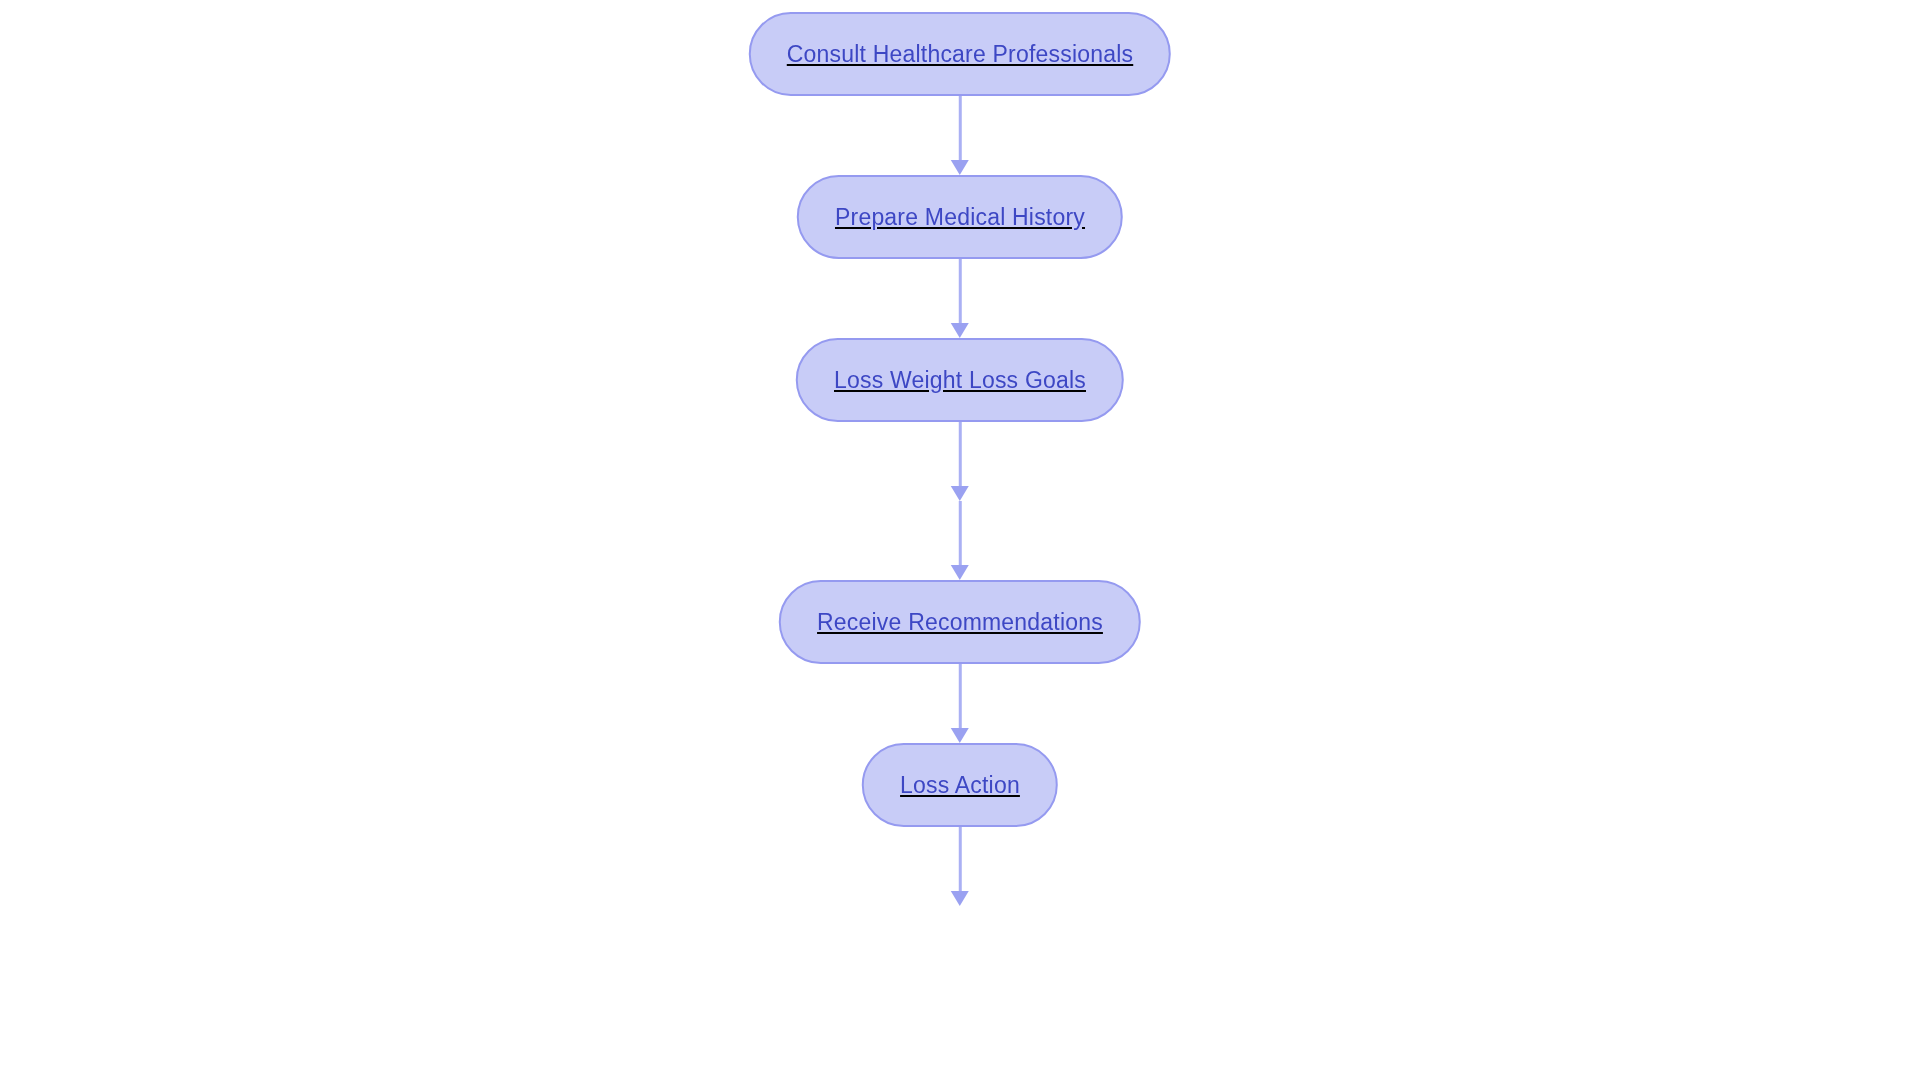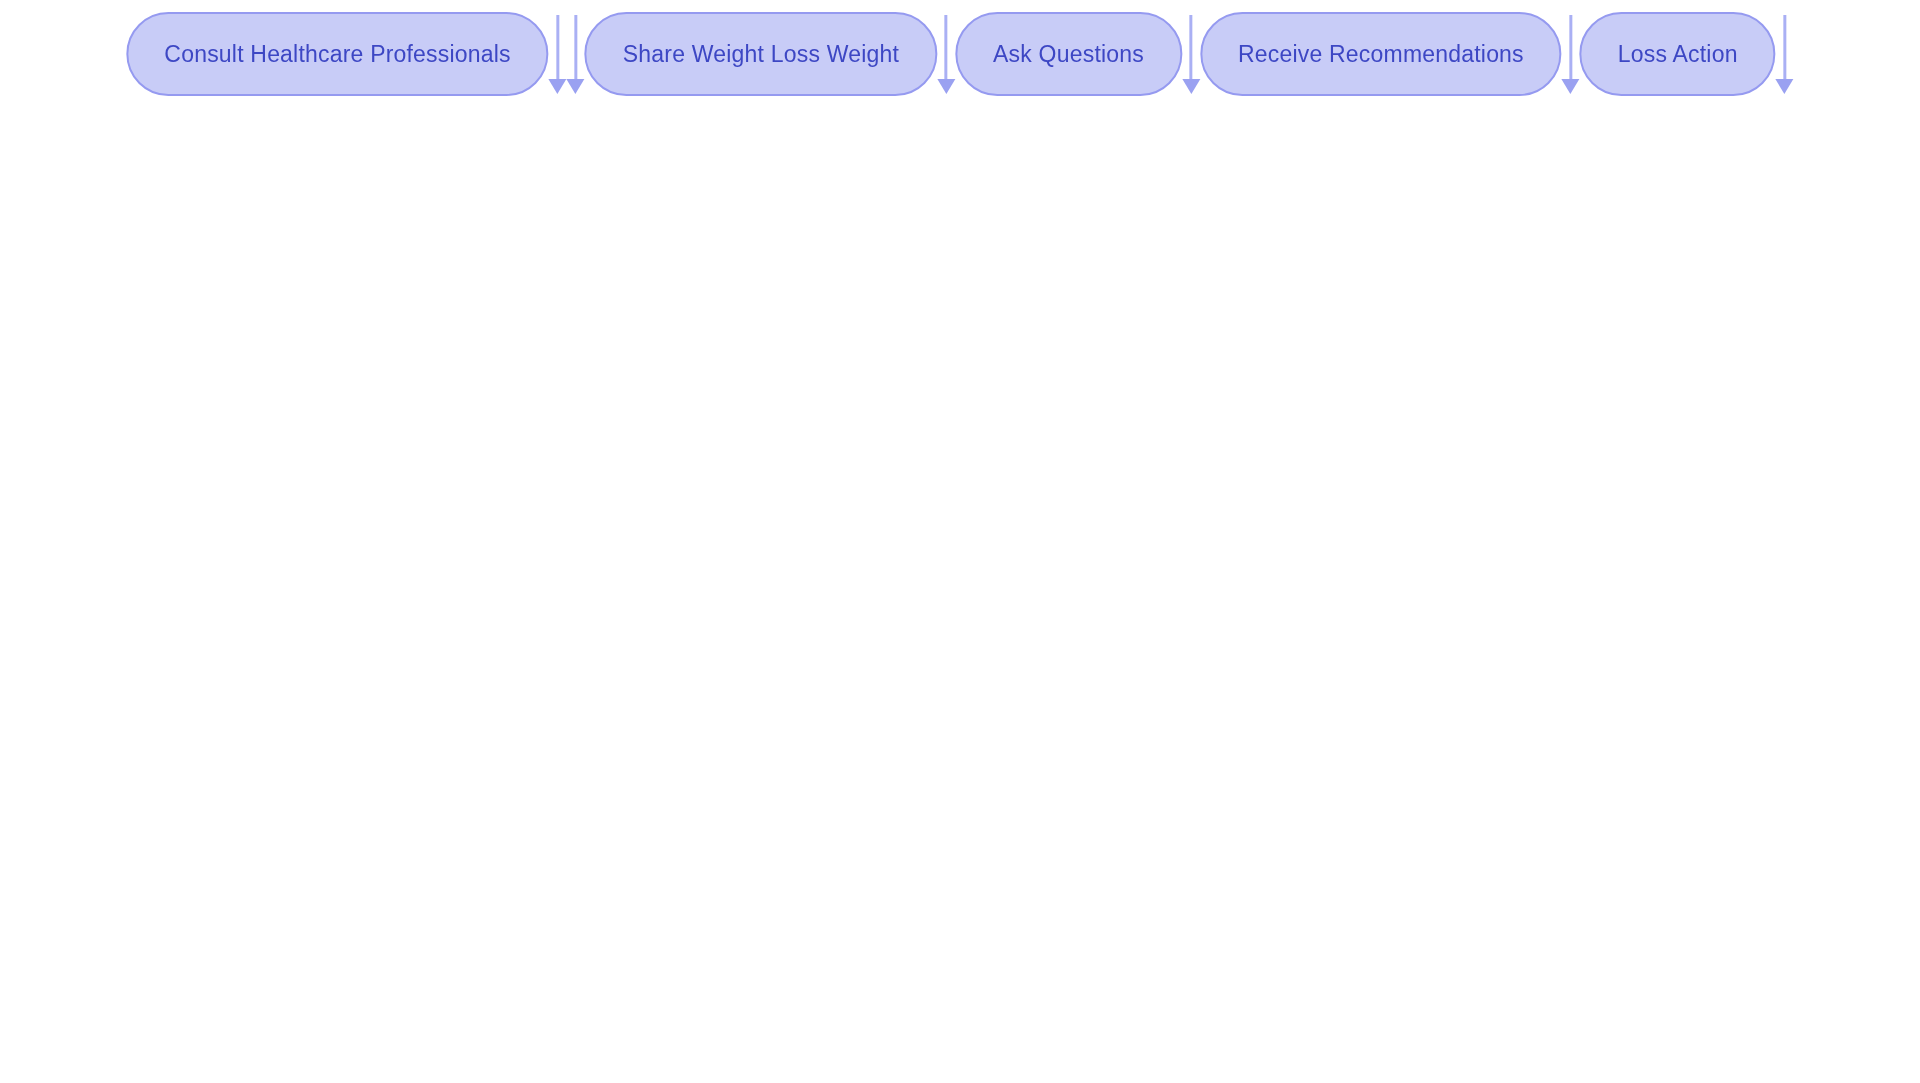--- a/index.html
+++ b/index.html
@@ -14,22 +14,23 @@
     height: 1083px;
     background: var(--bg, #ffffff);
     overflow: hidden;
   }
   .flow {
     position: absolute;
     left: 50%;
     top: 12px;
     transform: translateX(-50%);
     display: flex;
-    flex-direction: row;
+    flex-direction: column;
     align-items: center;
+    text-decoration: underline;
   }
   .node {
     height: 84px;
     box-sizing: border-box;
     border-radius: 42px;
     background: var(--node-fill, #c8ccf7);
     border: 2px solid var(--node-border, #959af0);
     color: var(--node-text, #3d47c4);
     font-size: 23px;
     letter-spacing: 0.2px;
@@ -64,33 +65,33 @@
 
 <div class="canvas" style="--bg: #ffffff; --node-fill: #c8ccf7; --node-border: #959af0; --node-text: #3d47c4; --arrow-line: #aab0f4; --arrow-head: #9aa1f1;">
   <div class="flow" id="flow-root">
       <div class="node">
         <span>Consult Healthcare Professionals</span>
       </div>
       <div class="connector">
         <div class="arrow-line"></div>
         <div class="arrow-head"></div>
       </div>
-      <div class="connector">
-        <div class="arrow-line"></div>
-        <div class="arrow-head"></div>
-      </div>
       <div class="node">
-        <span>Share Weight Loss Weight</span>
+        <span>Prepare Medical History</span>
       </div>
       <div class="connector">
         <div class="arrow-line"></div>
         <div class="arrow-head"></div>
       </div>
       <div class="node">
-        <span>Ask Questions</span>
+        <span>Loss Weight Loss Goals</span>
+      </div>
+      <div class="connector">
+        <div class="arrow-line"></div>
+        <div class="arrow-head"></div>
       </div>
       <div class="connector">
         <div class="arrow-line"></div>
         <div class="arrow-head"></div>
       </div>
       <div class="node">
         <span>Receive Recommendations</span>
       </div>
       <div class="connector">
         <div class="arrow-line"></div>

